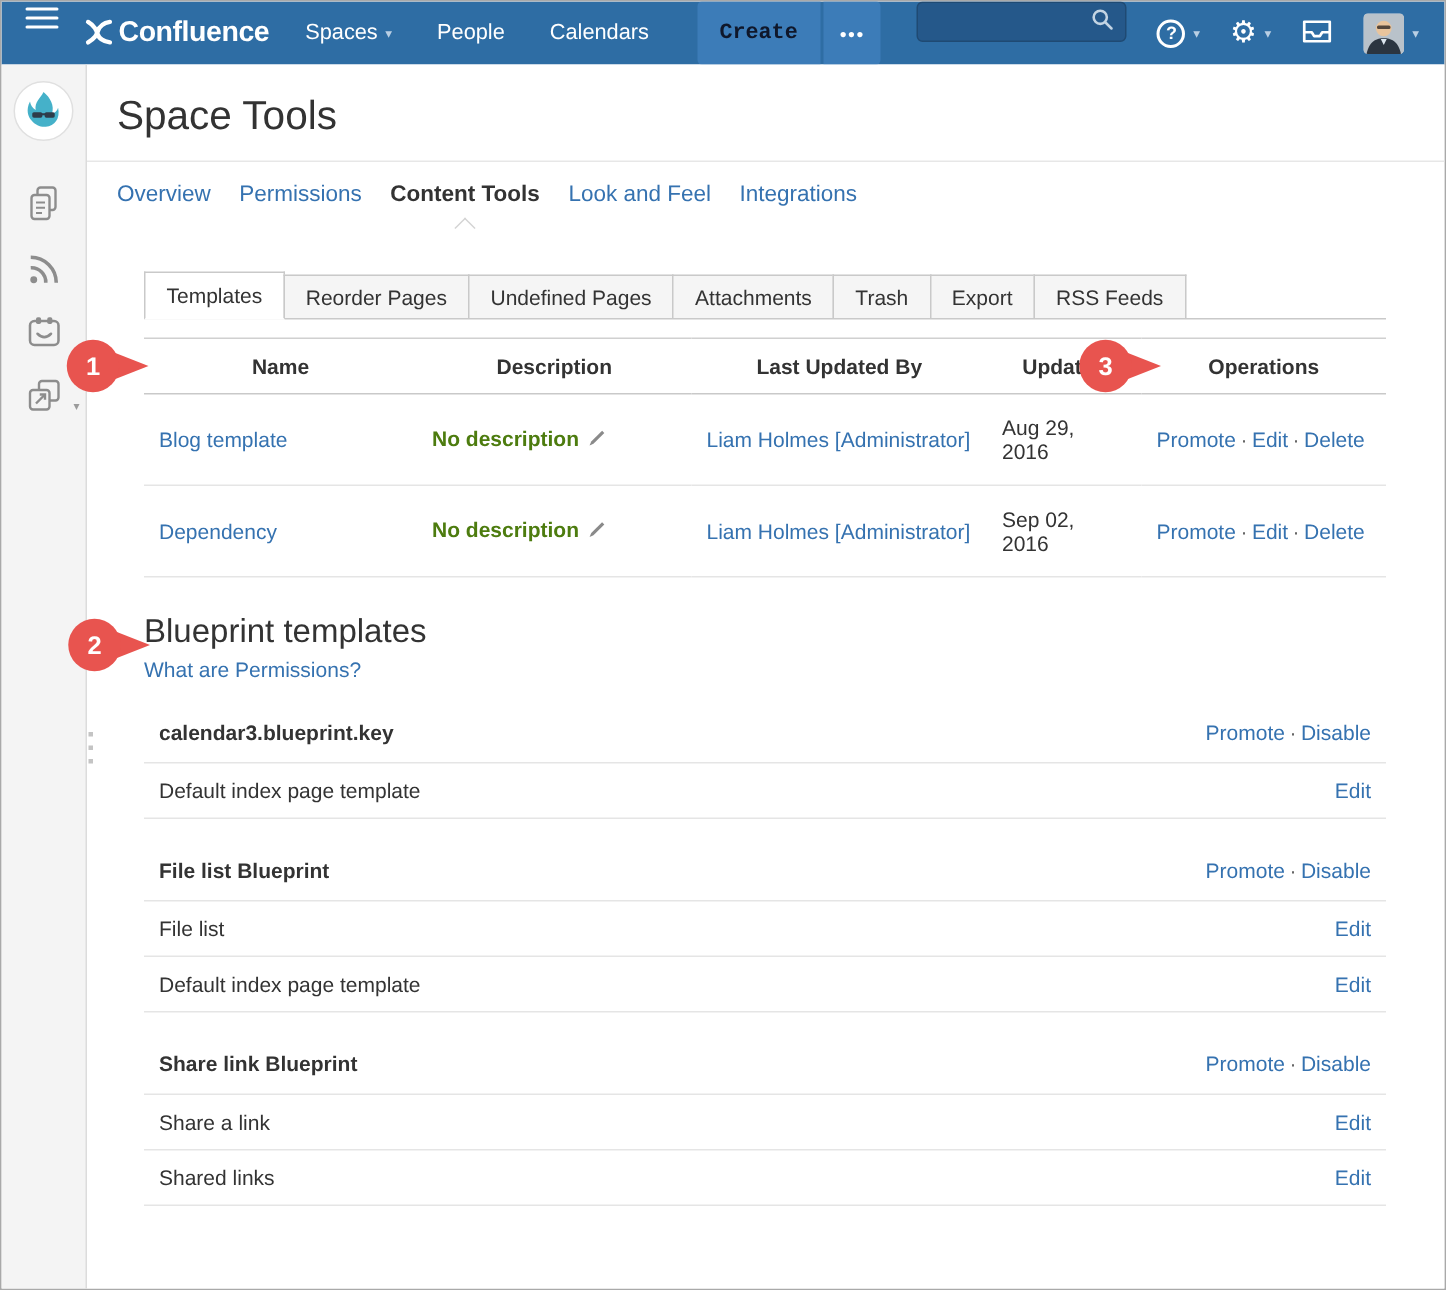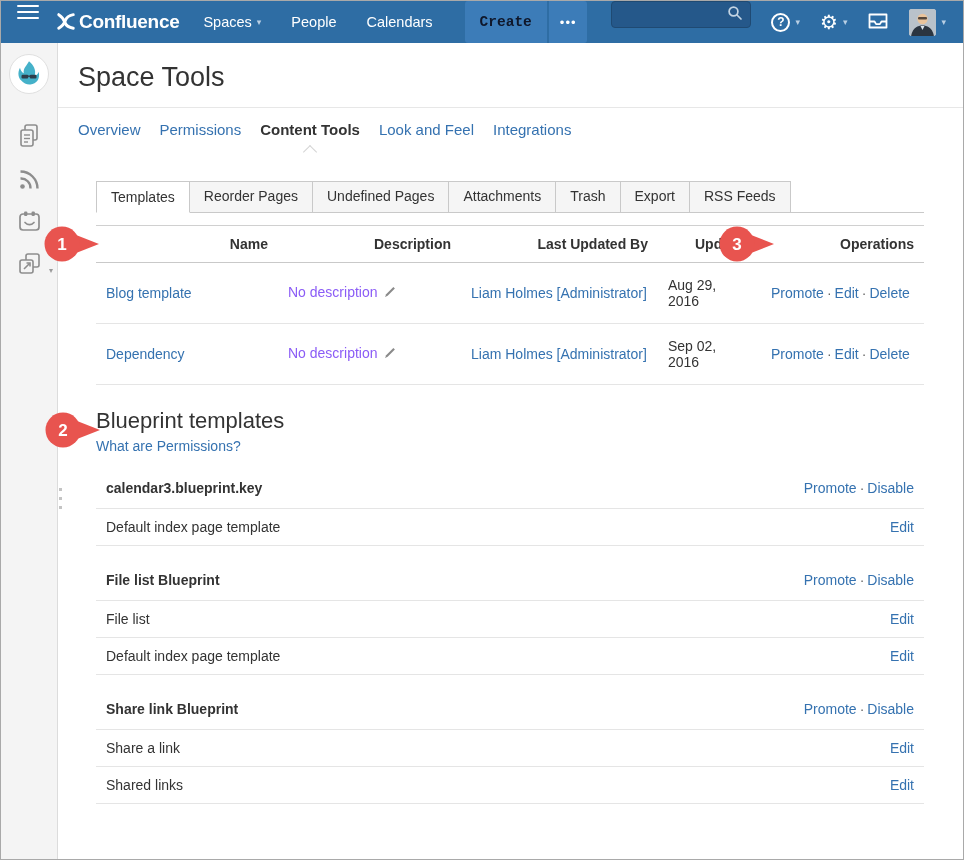--- a/index.html
+++ b/index.html
@@ -49,40 +49,40 @@
   .header-rule { border-bottom:1px solid #e7e7e7; margin-top:13px; }
   .subnav { display:flex; padding:13px 0 14px 20px; font-size:15px; }
   .subnav-item { color:#3572b0; margin-right:19px; cursor:pointer; position:relative; padding:0 0 0 0; }
   .subnav-item.active { color:#333; font-weight:bold; cursor:default; }
   .notch { position:absolute; left:50%; bottom:-19px; width:10px; height:10px; background:#fff;
       border-left:1px solid #d4d4d4; border-top:1px solid #d4d4d4; transform:translateX(-50%) rotate(45deg); }
 
   .content { padding:29px 39px 0 38px; }
 
   
-  .tabstrip { display:flex; border-bottom:1px solid #c9c9c9; }
+  .tabstrip { display:flex; align-items:flex-end; border-bottom:1px solid #c9c9c9; }
   .tab { background:#f5f5f5; border:1px solid #c9c9c9; border-bottom:none; padding:6px 14px;
       font-size:14px; color:#333; margin-left:-1px; cursor:pointer; white-space:nowrap; }
   .tab:first-child { margin-left:0; }
   .tab.active { background:#fff; margin-bottom:-1px; padding:7px 14px 7px 14px; border-bottom:1px solid #fff; cursor:default; }
 
   
   .section-head { display:flex; align-items:center; justify-content:space-between; margin-top:20px; }
   h2.sec-title { font-size:22px; line-height:28px; font-weight:400; color:#333; margin:0; }
   .create-template-btn { background:linear-gradient(#ffffff,#f2f2f2); border:1px solid #cccccc; border-radius:3px;
       padding:7px 12px; font-size:14px; color:#333; cursor:pointer; font-family:inherit; }
 
   
   table.templates { width:100%; border-collapse:collapse; margin-top:12px; border-top:1px solid #d0d0d0; }
-  table.templates th { text-align:right; font-size:14px; font-weight:bold; color:#333;
+  table.templates th { text-align:center; font-size:14px; font-weight:bold; color:#333;
       padding:10px 10px; border-bottom:1px solid #c9c9c9; }
   table.templates td { font-size:14px; padding:14px 10px; border-bottom:1px solid #e5e5e5; }
   .col-name { width:182px; } .col-desc { width:183px; } .col-lub { width:197px; } .col-upd { width:103px; }
   a.lnk { color:#3572b0; text-decoration:none; cursor:pointer; }
-  .muted { color:#8b5cf6; }
+  .muted { color:#4d7c0f;font-weight:bold; }
   .pencil { margin-left:5px; display:inline-block; vertical-align:-2px; cursor:pointer; }
   .dot { color:#666; margin:0 3px; }
 
   
   .bp-head { margin-top:22px; }
   .bp-help { display:block; margin-top:3px; font-size:14px; }
   .bp-group { margin-top:26px; }
   .bp-header { display:flex; justify-content:space-between; align-items:baseline;
       padding:0 10px 12px 10px; border-bottom:1px solid #e5e5e5; }
   .bp-header .bp-name { font-weight:bold; }

